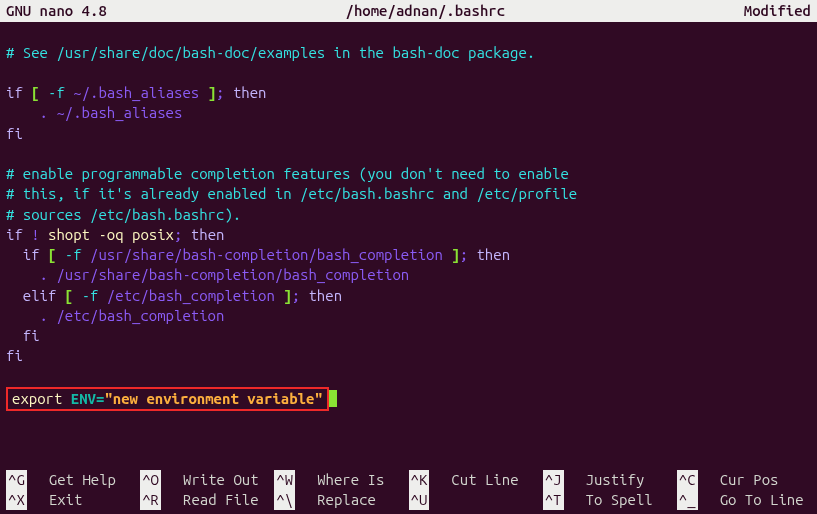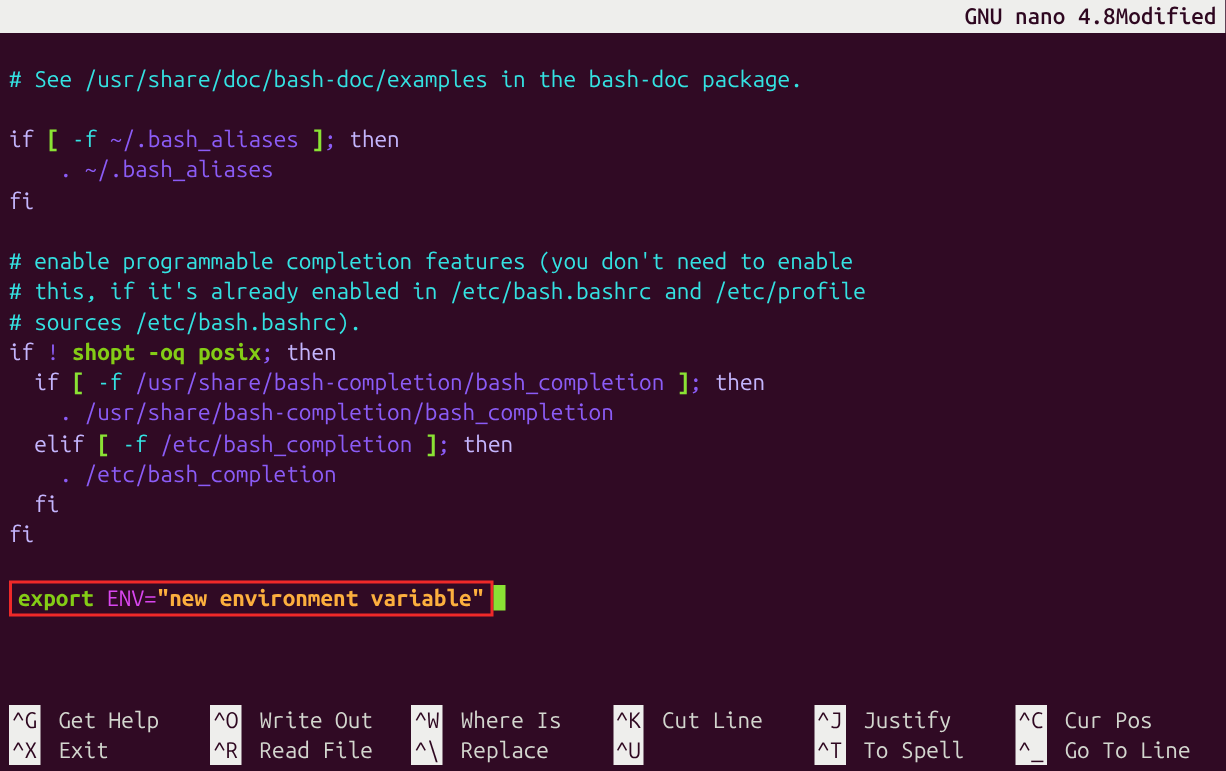--- a/index.html
+++ b/index.html
@@ -23,30 +23,30 @@
   }
   .header .left { flex: 0 0 auto; }
   .header .center { flex: 1 1 auto; text-align: center; }
   .header .right { flex: 0 0 auto; }
   .editor {
     padding: 0 6px;
     white-space: pre;
   }
   .comment { color: #34e2e2; }
   .kw { color: #c4b5fd; }
-  .cmd { color: #84cc16; font-weight: bold;}
+  .cmd { color: #fef9c3; font-weight: normal;}
   .brace { color: #8ae234; font-weight: bold; }
   .op { color: #34e2e2; }
   .plain { color: #8b5cf6; }
   .export-line {
     display: inline-block;
     border: 2px solid #ef2929;
     padding: 0 4px;
   }
-  .expvar { color: #d946ef; font-weight: normal;}
+  .expvar { color: #14b8a6; font-weight: bold;}
   .expval { color: #fcaf3e; font-weight: bold; }
   .cursor {
     background: #8ae234;
     color: #2e0720;
   }
   .footer {
     position: absolute;
     bottom: 4px;
     left: 0;
     right: 0;
@@ -61,29 +61,30 @@
     min-width: 0;
   }
   .fkey {
     background: #eeeeec;
     color: #2e0720;
     padding: 0 2px;
     white-space: pre;
   }
   .flabel {
     color: #d3d7cf;
-    padding-left: 12px;
+    padding-left: 22px;
     white-space: pre;
   }
 </style>
 </head>
 <body>
 
 <div class="header">
   <div class="left">GNU nano 4.8</div>
+  <div class="center">/home/adnan/.bashrc</div>
   <div class="right">Modified</div>
 </div>
 
 <div class="editor">
 <span class="comment"># See /usr/share/doc/bash-doc/examples in the bash-doc package.</span>
 
 <span class="kw">if</span> <span class="brace">[ </span><span class="op">-f</span><span class="plain"> ~/.bash_aliases </span><span class="brace">]</span><span class="plain">; </span><span class="kw">then</span>
 <span class="plain">    . ~/.bash_aliases</span>
 <span class="kw">fi</span>
 

